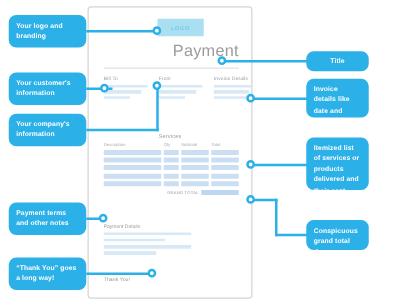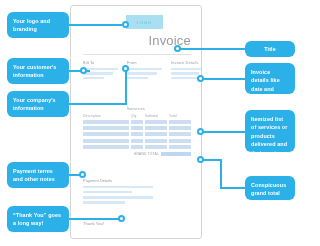--- a/index.html
+++ b/index.html
@@ -120,21 +120,21 @@
 
 <div id="stage">
 
   <div class="page">
     <div class="page-inner">
 
       <div class="logo-box">
         <span>LOGO</span>
       </div>
 
-      <div class="doc-title">Invoice</div>
+      <div class="doc-title">Payment</div>
       <div class="rule"></div>
 
       <div class="cols">
         <div class="col c1">
           <div class="col-h">Bill To</div>
           <div class="bar w100"></div>
           <div class="bar w85"></div>
           <div class="bar w60"></div>
         </div>
         <div class="col c2">

